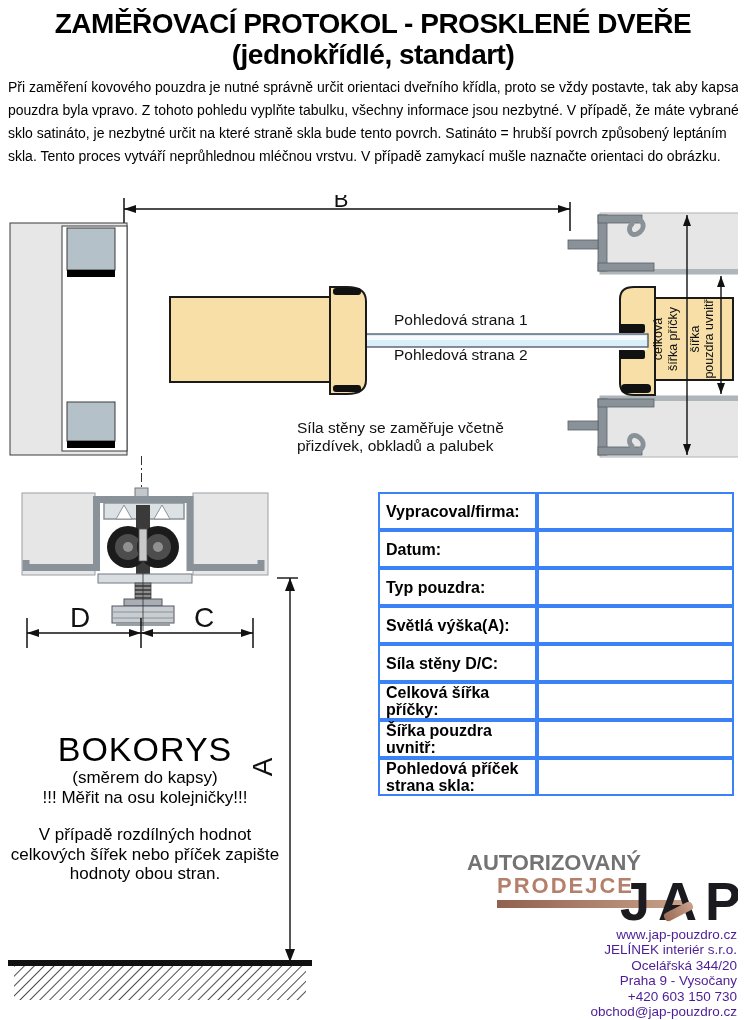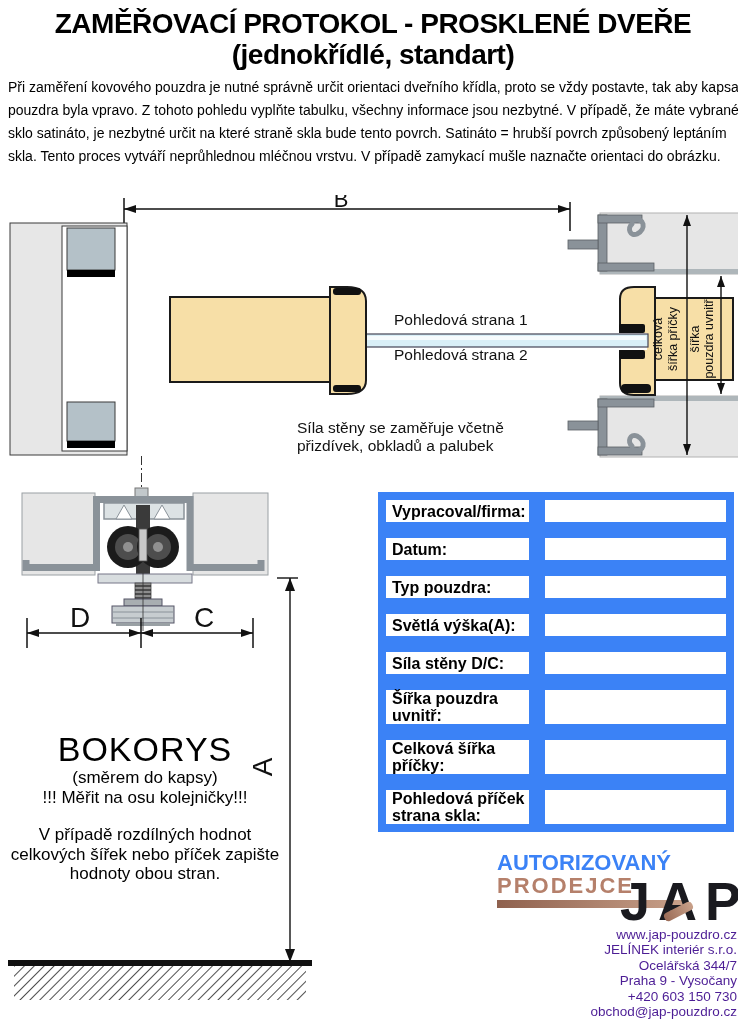--- a/index.html
+++ b/index.html
@@ -11,26 +11,26 @@
          font-size:14px;line-height:23px;}
   svg{position:absolute;left:0;}
   svg text{font-family:"Liberation Sans",sans-serif;fill:#111;}
   .diag-top{top:195px;}
   .diag-side{top:455px;}
   .bokorys-text{position:absolute;left:-5px;top:730px;width:300px;text-align:center;}
   .bok-title{font-size:34px;line-height:38px;letter-spacing:1px;}
   .bok-sub,.bok-warn{font-size:17px;line-height:20px;}
   .bok-note{margin-top:17px;font-size:17px;line-height:19.5px;}
   .form-table{position:absolute;left:378px;top:492px;border-collapse:separate;border-spacing:0;}
-  .form-table td{border:8px solid #3b82f6;background:#fff;box-sizing:border-box;}
+  .form-table td{border:2px solid #3b82f6;background:#fff;box-sizing:border-box;}
   .form-table td.lbl{width:159px;height:38px;font-weight:bold;font-size:16px;
                      line-height:17px;padding:0 2px 0 6px;}
   .form-table td.val{width:197px;}
-  .auth1{position:absolute;left:497px;top:851px;font-size:22px;font-weight:bold;
-         color:#3b82f6;line-height:23px;}
+  .auth1{position:absolute;left:467px;top:851px;font-size:22px;font-weight:bold;
+         color:#737373;line-height:23px;}
   .auth2{position:absolute;left:497px;top:874px;font-size:22px;font-weight:bold;
          color:#B5806B;letter-spacing:2px;line-height:23px;}
   .auth-bar{position:absolute;left:497px;top:900px;width:189px;height:8px;
             background:linear-gradient(90deg,#8F614E,#C9A18A);}
   .jap{position:absolute;left:620px;top:874px;font-size:54px;line-height:54px;
        font-weight:800;letter-spacing:8px;color:#1a1a1f;}
   .jap-swoosh{position:absolute;left:663px;top:907px;width:31px;height:9px;border-radius:4px;
               background:linear-gradient(90deg,#9A6B56,#C9A18A);transform:rotate(-27deg);}
   .contact{position:absolute;left:440px;top:927px;width:297px;text-align:right;
            font-size:13.5px;line-height:15.4px;color:#4c1d95;}
@@ -241,42 +241,42 @@
       </tr>
       <tr>
         <td class="lbl">Světlá výška(A):</td>
         <td class="val"></td>
       </tr>
       <tr>
         <td class="lbl">Síla stěny D/C:</td>
         <td class="val"></td>
       </tr>
       <tr>
+        <td class="lbl">Celková šířka příčky:</td>
+        <td class="val"></td>
+      </tr>
+      <tr>
         <td class="lbl">Šířka pouzdra uvnitř:</td>
-        <td class="val"></td>
-      </tr>
-      <tr>
-        <td class="lbl">Celková šířka příčky:</td>
         <td class="val"></td>
       </tr>
       <tr>
         <td class="lbl">Pohledová příček strana skla:</td>
         <td class="val"></td>
       </tr>
     </tbody>
   </table>
 
   <div class="auth1">AUTORIZOVANÝ</div>
   <div class="auth2">PRODEJCE</div>
   <div class="auth-bar"></div>
   <div class="jap">JAP</div>
   <div class="jap-swoosh"></div>
 
   <div class="contact">
     <div>www.jap-pouzdro.cz</div>
     <div>JELÍNEK interiér s.r.o.</div>
-    <div>Ocelářská 344/7</div>
+    <div>Ocelářská 344/20</div>
     <div>Praha 9 - Vysočany</div>
     <div>+420 603 150 730</div>
     <div>obchod@jap-pouzdro.cz</div>
   </div>
 
 </div>
 
 </body></html>

